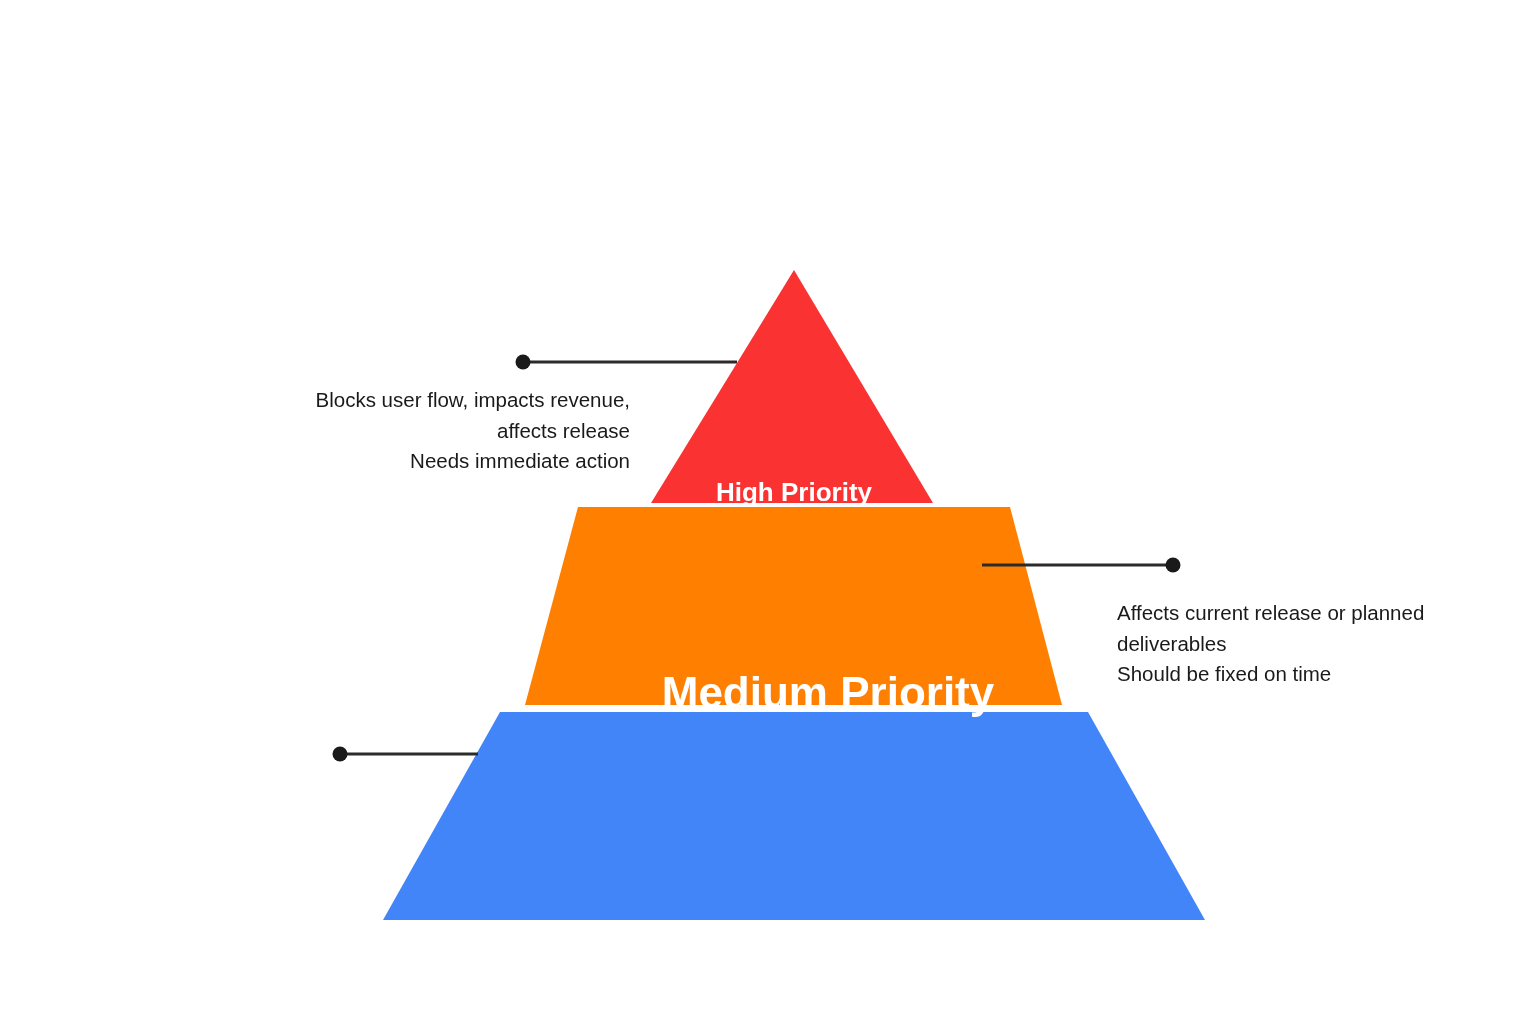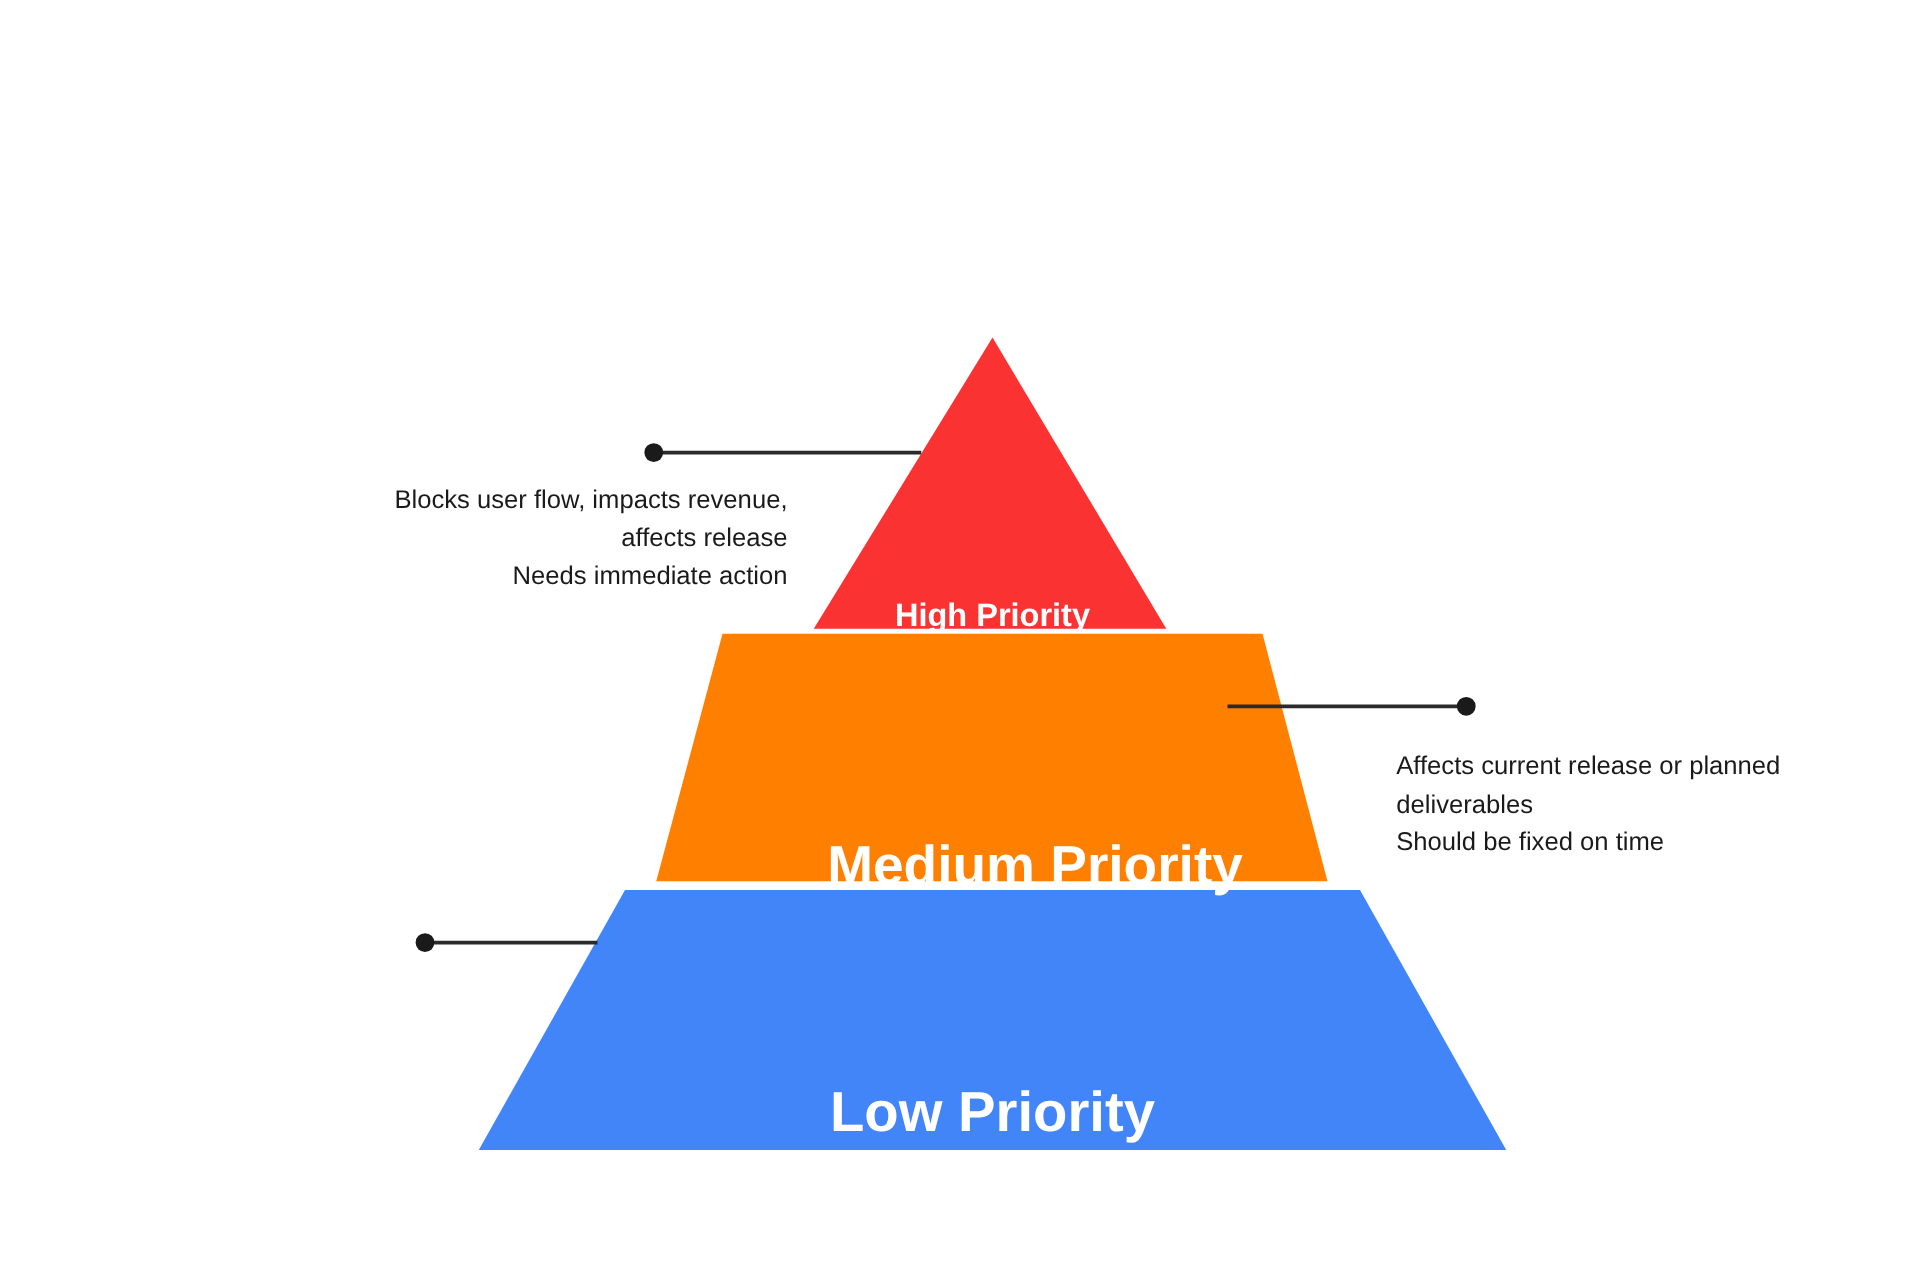--- a/index.html
+++ b/index.html
@@ -129,21 +129,20 @@
       <line x1="340" y1="754" x2="478" y2="754" stroke="#2b2b2b" stroke-width="3"></line>
       <circle cx="340" cy="754" r="7.5" fill="#1a1a1a"></circle>
     </g>
 
   </svg>
 
   <div class="tier-label" id="tier-label-high">High Priority</div>
 
   <div class="tier-label" id="tier-label-medium">Medium Priority</div>
 
-  <div class="tier-label" id="tier-label-low">Low Priority</div>
 
   <div class="annotation" id="annotation-high">Blocks user flow, impacts revenue,
 affects release
 Needs immediate action</div>
 
   <div class="annotation" id="annotation-medium">Affects current release or planned
 deliverables
 Should be fixed on time</div>
 
 

